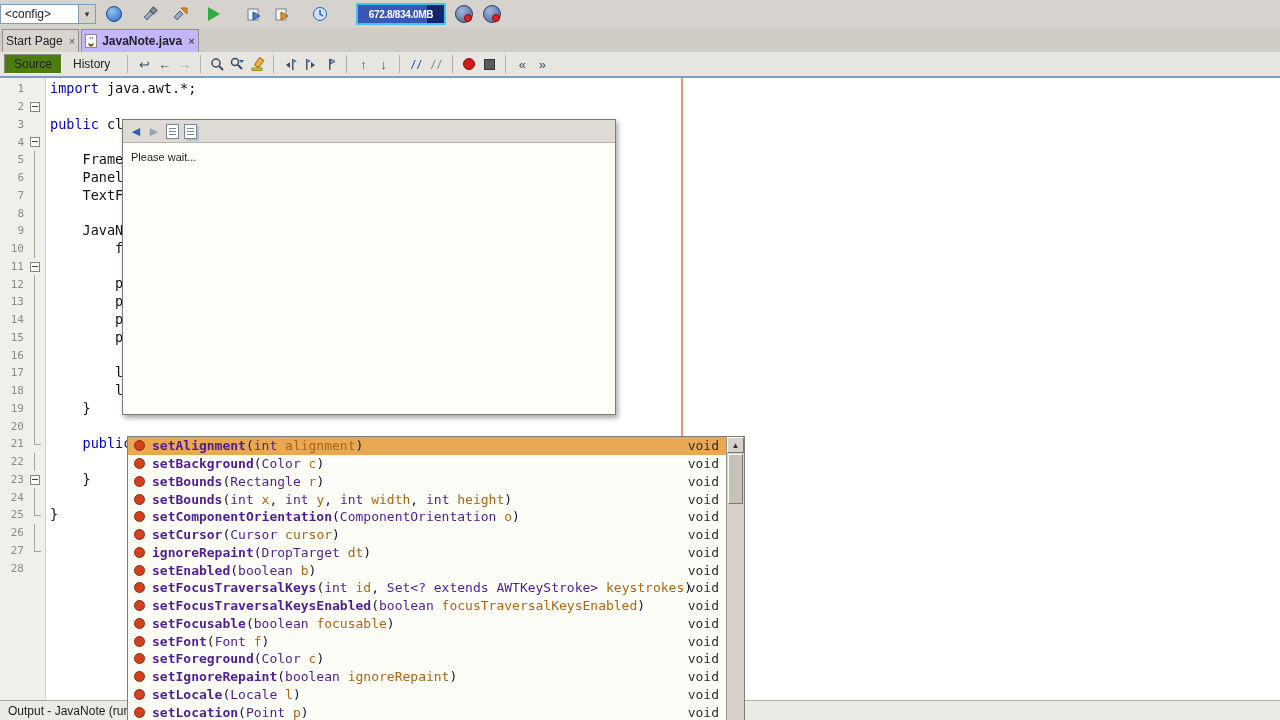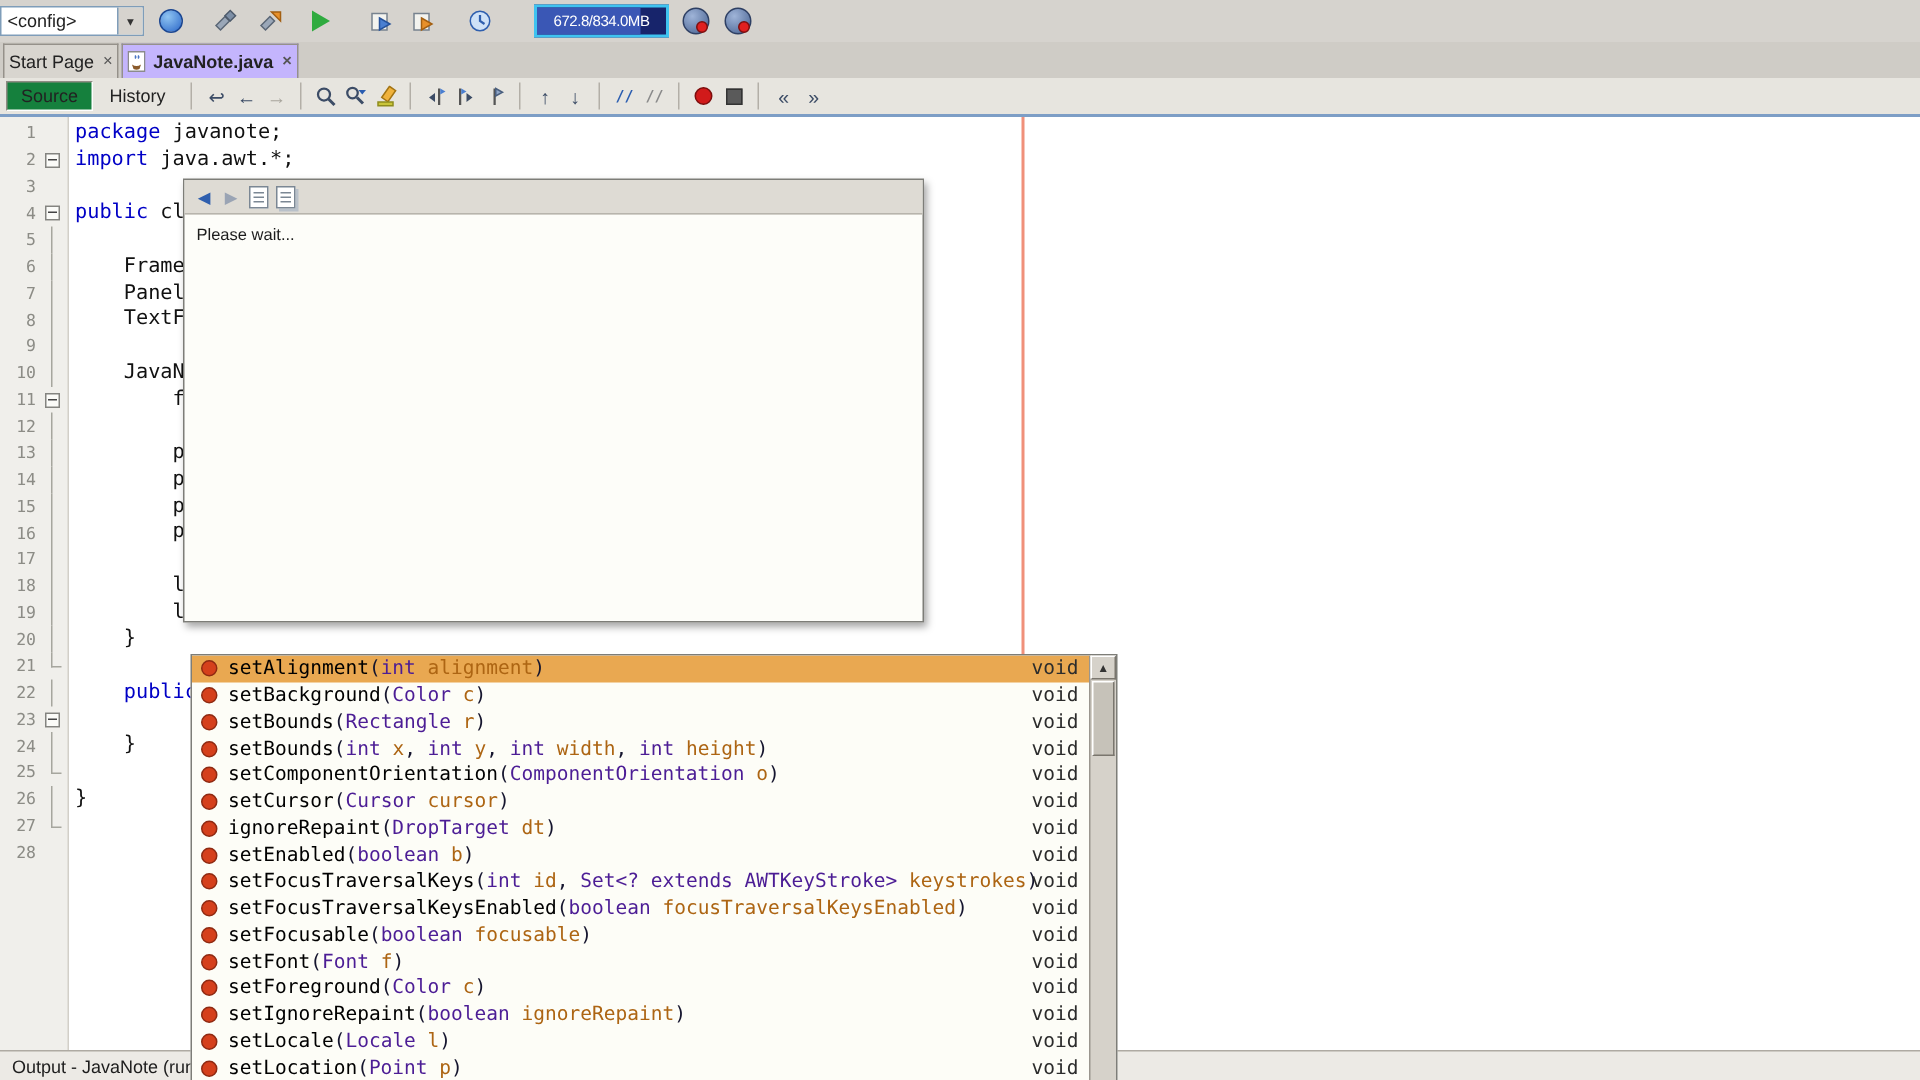--- a/index.html
+++ b/index.html
@@ -12,37 +12,37 @@
     font-size:12px;color:#222;padding-left:4px;box-sizing:border-box}
   .combo .dd{margin-left:auto;width:16px;height:18px;background:#d6d3ce;border-left:1px solid #7f9db9;
     text-align:center;font-size:9px;line-height:18px;color:#333}
   .tbi{width:20px;height:20px;display:flex;align-items:center;justify-content:center;flex:none}
   .globe{width:14px;height:14px;border-radius:50%;background:radial-gradient(circle at 35% 30%,#8fc4f2,#2a66c8);
     border:1px solid #1b4691}
   .runtri{width:0;height:0;border-left:12px solid #2fab3f;border-top:7px solid transparent;border-bottom:7px solid transparent}
   .memory{width:86px;height:18px;background:#17246b;border:2px solid #3fc3f0;position:relative;margin-left:26px;
     display:flex;align-items:center;justify-content:center}
   .memory .fill{position:absolute;left:0;top:0;bottom:0;width:80%;background:#3a57b5}
-  .memory span{position:relative;font-size:10px;font-weight:normal;color:#fff;letter-spacing:-0.3px}
+  .memory span{position:relative;font-size:10px;font-weight:bold;color:#fff;letter-spacing:-0.3px}
   .recbadge{width:16px;height:16px;border-radius:50%;background:radial-gradient(circle at 35% 30%,#9fb4d8,#46608f);
     border:1px solid #2e3f63;position:relative}
   .recbadge::after{content:"";position:absolute;right:0px;bottom:0px;width:6px;height:6px;border-radius:50%;
     background:#e02020;border:1px solid #7e0f0f}
   
   #tab-bar{position:absolute;left:0;top:28px;width:1280px;height:24px;background:#cfccc6;
     border-bottom:1px solid #9b978f;display:flex;align-items:flex-end}
   .tab{height:23px;display:flex;align-items:center;padding:0 3px;border:1px solid #95918a;border-bottom:none;
     font-size:12px;color:#222;background:#d8d5cf;margin-left:2px;box-sizing:border-box}
   .tab.active{background:#c4b5fd;font-weight:bold}
   .tab .x{margin-left:6px;font-size:11px;color:#555;line-height:10px}
   
   #editor-toolbar{position:absolute;left:0;top:52px;width:1280px;height:26px;background:#e7e5df;
     border-bottom:2px solid #7d9ec6;display:flex;align-items:center;padding-left:4px;box-sizing:border-box}
   .viewbtn{font-size:12px;color:#222;padding:2px 9px;margin-right:2px}
-  .viewbtn.pressed{background:#15803d;border:1px solid;border-color:#8f8b83 #fdfdfd #fdfdfd #8f8b83}
+  .viewbtn.pressed{background:#4d7c0f;border:1px solid;border-color:#8f8b83 #fdfdfd #fdfdfd #8f8b83}
   .tsep{width:1px;height:18px;background:#b3afa7;margin:0 6px}
   .eti{width:20px;height:20px;display:flex;align-items:center;justify-content:center;font-size:13px;color:#3c4c66;flex:none}
   .eti.dis{color:#a9a69e}
   .redcirc{width:10px;height:10px;border-radius:50%;background:#d11a1a;border:1px solid #7c0d0d}
   .stopsq{width:9px;height:9px;background:#5a5a5a;border:1px solid #333}
   .cmt{font-size:10px;font-weight:bold;color:#2a5db0;font-family:"DejaVu Sans Mono",monospace}
   
   #editor{position:absolute;left:0;top:78px;width:1280px;height:622px;background:#fff}
   #gutter{position:absolute;left:0;top:0;width:46px;height:622px;background:#f0efeb;border-right:1px solid #d2cfc8;
     padding-top:2px;box-sizing:border-box}
@@ -69,21 +69,21 @@
   .pagei::after{content:"";position:absolute;left:2px;top:3px;right:2px;height:1px;background:#7b8794;box-shadow:0 3px 0 #7b8794,0 6px 0 #7b8794}
   #wait-popup .bd{padding:8px;font-size:11px;color:#1c1c1c}
   
   #completion-popup{position:absolute;left:127px;top:436px;width:618px;height:300px;background:#fdfdf7;
     border:1px solid #7d7d78;z-index:30;box-sizing:border-box;overflow:hidden}
   #completion-list{position:absolute;left:0;top:0;right:17px;bottom:0}
   .crow{height:17.75px;display:flex;align-items:center;font:13px "DejaVu Sans Mono",monospace;padding-left:6px;position:relative}
   .crow.sel{background:#e9a851}
   .micon{width:9px;height:9px;border-radius:50%;background:#d5401c;border:1px solid #8f2a12;margin-right:7px;flex:none}
   .clab{white-space:pre;color:#15152e}
-  .mname{font-weight:normal;color:#000000}
+  .mname{font-weight:bold;color:#4c1d95}
   .ptype{color:#4c1d95}
   .pname{color:#ad6513}
   .cret{position:absolute;right:8px;color:#2c2c2c}
   #completion-scrollbar{position:absolute;right:0;top:0;bottom:0;width:17px;background:#d6d2ca;border-left:1px solid #9a968e}
   .csb-up{height:16px;background:#d6d2ca;border:1px solid;border-color:#fff #7a766e #7a766e #fff;
     font-size:8px;text-align:center;line-height:15px;color:#333;box-sizing:border-box}
   .csb-thumb{position:absolute;top:17px;left:1px;right:1px;height:48px;background:#c6c2b9;border:1px solid;
     border-color:#fff #7a766e #7a766e #fff}
   
   #status-bar{position:absolute;left:0;top:700px;width:1280px;height:20px;background:#eceae5;
@@ -395,21 +395,20 @@
         <span class="fcell">
           <span class="fend"></span>
         </span>
       </div>
       <div class="gl">
         <span class="lnum">28</span>
         <span class="fcell"></span>
       </div>
     </div>
   <div id="code-lines">
-      <div class="cl"><span class="kw">package</span><span class="pl"> javanote;</span></div>
       <div class="cl"><span class="kw">import</span><span class="pl"> java.awt.*;</span></div>
       <div class="cl"></div>
       <div class="cl"><span class="kw">public</span><span class="pl"> cl</span></div>
       <div class="cl"></div>
       <div class="cl"><span class="pl">    Frame</span></div>
       <div class="cl"><span class="pl">    Panel</span></div>
       <div class="cl"><span class="pl">    TextF</span></div>
       <div class="cl"></div>
       <div class="cl"><span class="pl">    JavaN</span></div>
       <div class="cl"><span class="pl">        f</span></div>

